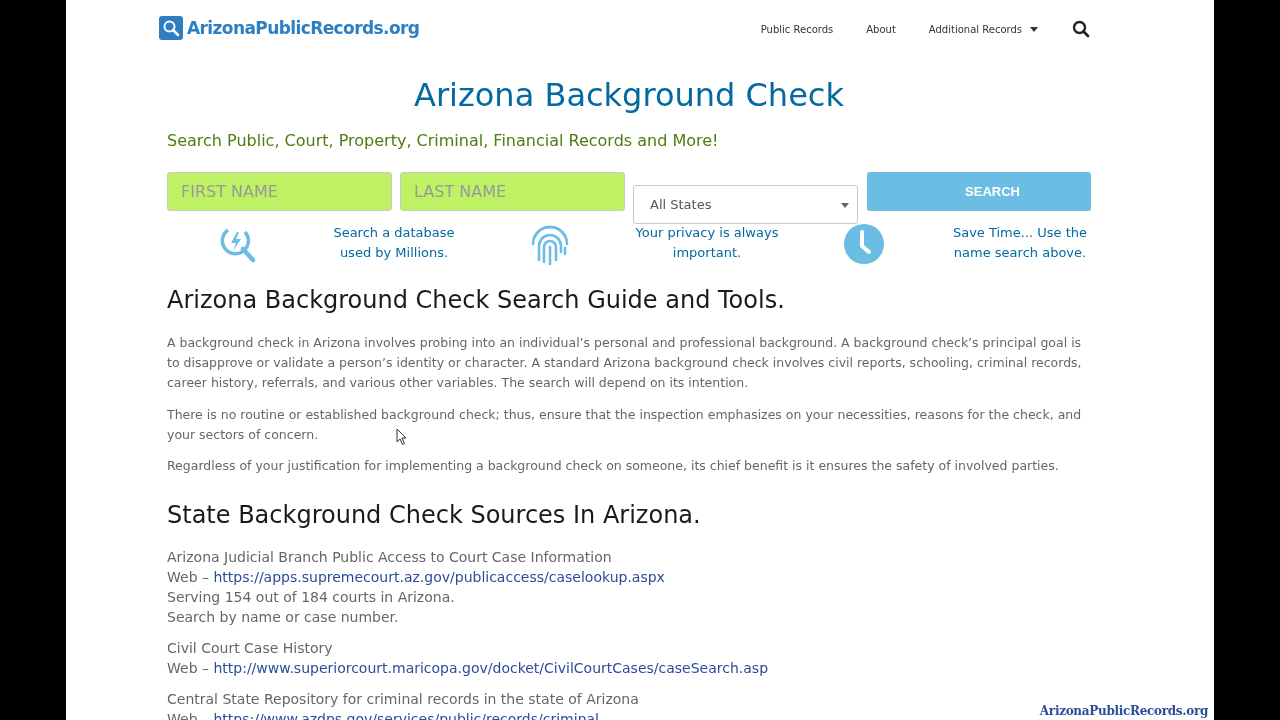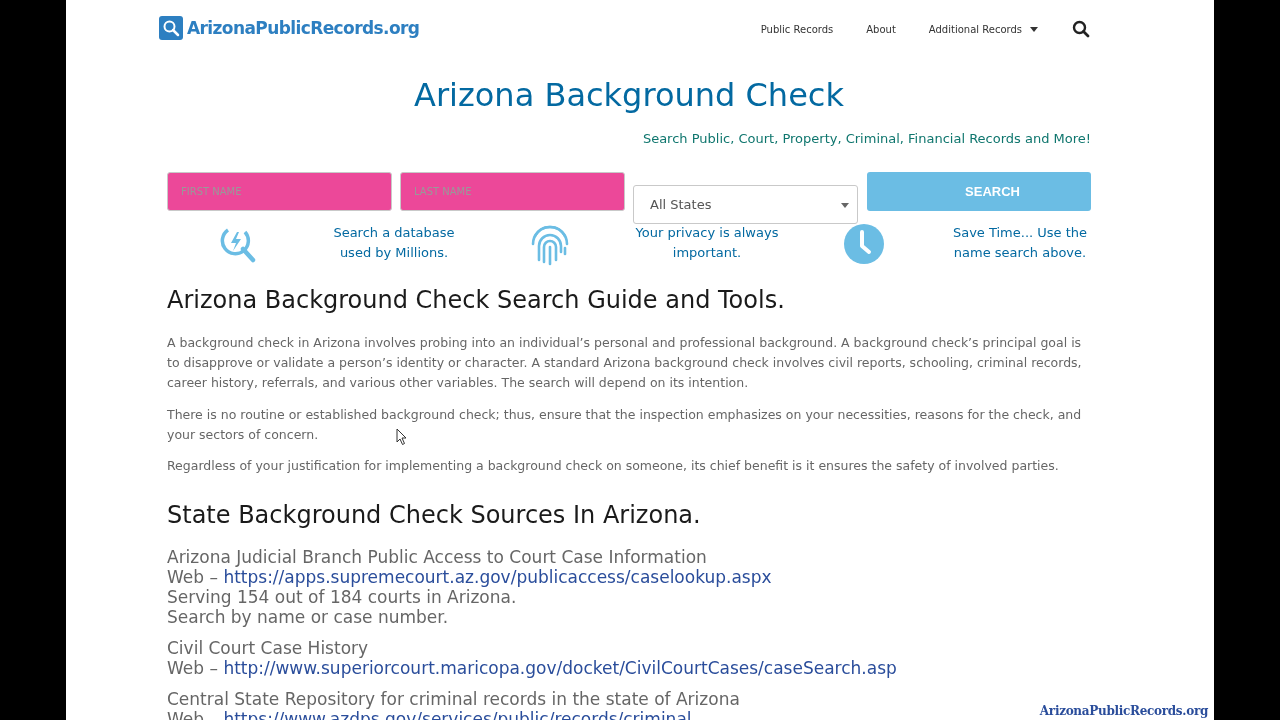--- a/index.html
+++ b/index.html
@@ -22,48 +22,48 @@
       font-family: "DejaVu Sans", sans-serif; font-weight: bold; font-size: 17px;
       color: #2d7fc1; letter-spacing: -0.6px;
     }
     .nav { position: absolute; right: 0; top: 19px; display: flex; align-items: center; }
     .nav-item { font-size: 10px; color: #333; margin-left: 33px; cursor: pointer; display: flex; align-items: center; }
     .caret { display: inline-block; width: 0; height: 0; border-left: 4px solid transparent; border-right: 4px solid transparent; border-top: 5px solid #333; margin-left: 8px; }
     .nav-search { margin-left: 33px; width: 20px; height: 20px; display: flex; align-items: center; justify-content: center; cursor: pointer; }
 
     
     .title { position: absolute; top: 76px; left: 0; width: 924px; text-align: center; font-size: 32px; color: #0369a1; font-weight: normal; }
-    .subtitle { position: absolute; top: 131px; left: 0; width: 924px; text-align: right; font-size: 13px; color: #0f766e; }
+    .subtitle { position: absolute; top: 131px; left: 0; width: 924px; text-align: left; font-size: 16px; color: #4d7c0f; }
 
     
     .form { position: absolute; top: 172px; left: 0; width: 924px; height: 39px; }
     .input {
       position: absolute; top: 0; height: 39px; border: 1px solid #c9c9c9; border-radius: 3px;
-      font-family: "DejaVu Sans", sans-serif; font-size: 10px; padding: 0 13px; color: #333; background: #ec4899;
+      font-family: "DejaVu Sans", sans-serif; font-size: 16px; padding: 0 13px; color: #333; background: #bef264;
     }
     .input::placeholder { color: #999; }
     .select {
       position: absolute; top: 0; left: 466px; width: 225px; height: 39px; border: 1px solid #c9c9c9;
       border-radius: 3px; background: #fff; display: flex; align-items: center; padding: 0 16px; font-size: 13px; color: #555; cursor: pointer; margin-top: 13px;
     }
     .select .caret { position: absolute; right: 8px; top: 17px; border-top-color: #666; border-left-width: 4px; border-right-width: 4px; }
     .search-btn {
       position: absolute; top: 0; left: 700px; width: 224px; height: 39px; border: none; border-radius: 3px;
       background: #6bbde4; color: #fff; font-family: "Liberation Sans", sans-serif; font-weight: bold; font-size: 13px; cursor: pointer; padding-left: 27px;
     }
 
     
     .features { position: absolute; top: 220px; left: 0; width: 924px; height: 50px; }
     .feat-icon { position: absolute; top: 2px; width: 44px; height: 44px; display: flex; align-items: center; justify-content: center; }
     .feat-text { position: absolute; top: 3px; width: 160px; text-align: center; font-size: 13px; color: #0369a1; line-height: 20px; }
 
     
     h2 { position: absolute; left: 0; font-size: 24px; font-weight: normal; color: #1a1a1a; }
     .para { position: absolute; left: 0; width: 924px; font-size: 12.5px; color: #666; line-height: 20px; }
-    .src-block { position: absolute; left: 0; width: 924px; font-size: 17px; color: #666; line-height: 20px; }
+    .src-block { position: absolute; left: 0; width: 924px; font-size: 14px; color: #666; line-height: 20px; }
     .src-name { color: #666; }
     .src-link { color: #2a4d9b; text-decoration: none; cursor: pointer; }
 
     .watermark {
       position: absolute; right: 72px; top: 704px; font-family: "DejaVu Serif", serif; font-weight: bold;
       font-size: 12px; color: #2a4d9b; letter-spacing: -0.3px;
     }
     .cursor { position: absolute; left: 396px; top: 428px; }
   </style>
 </head>

